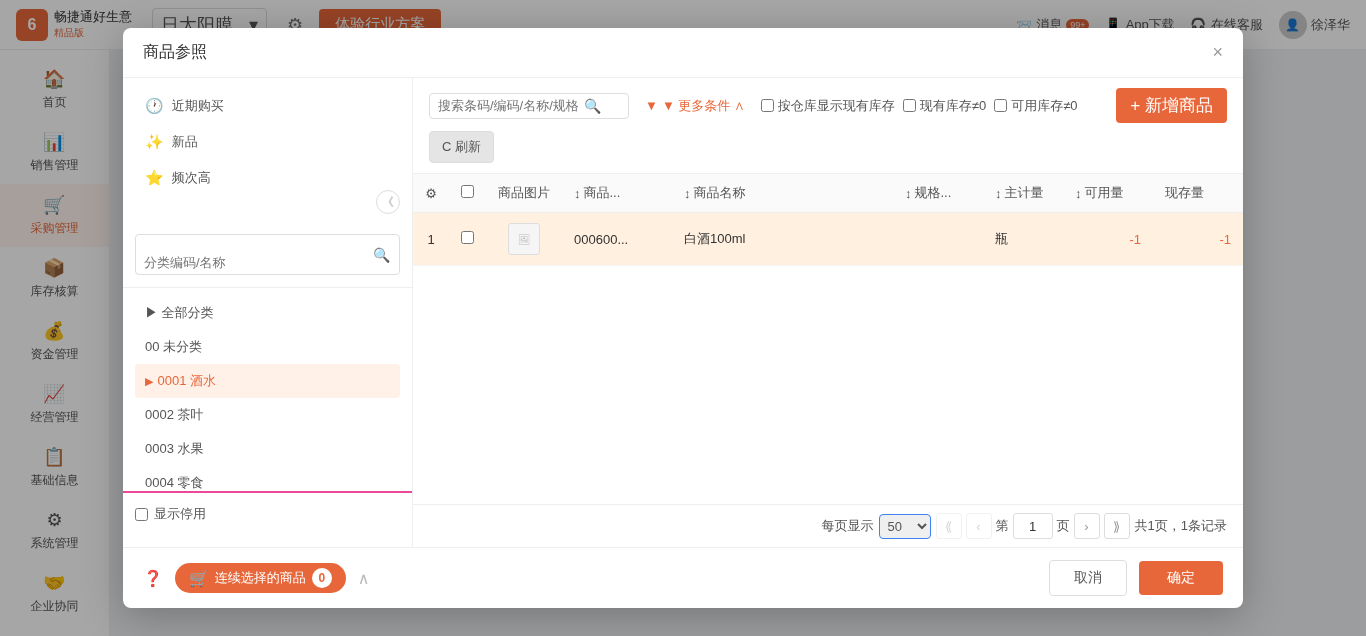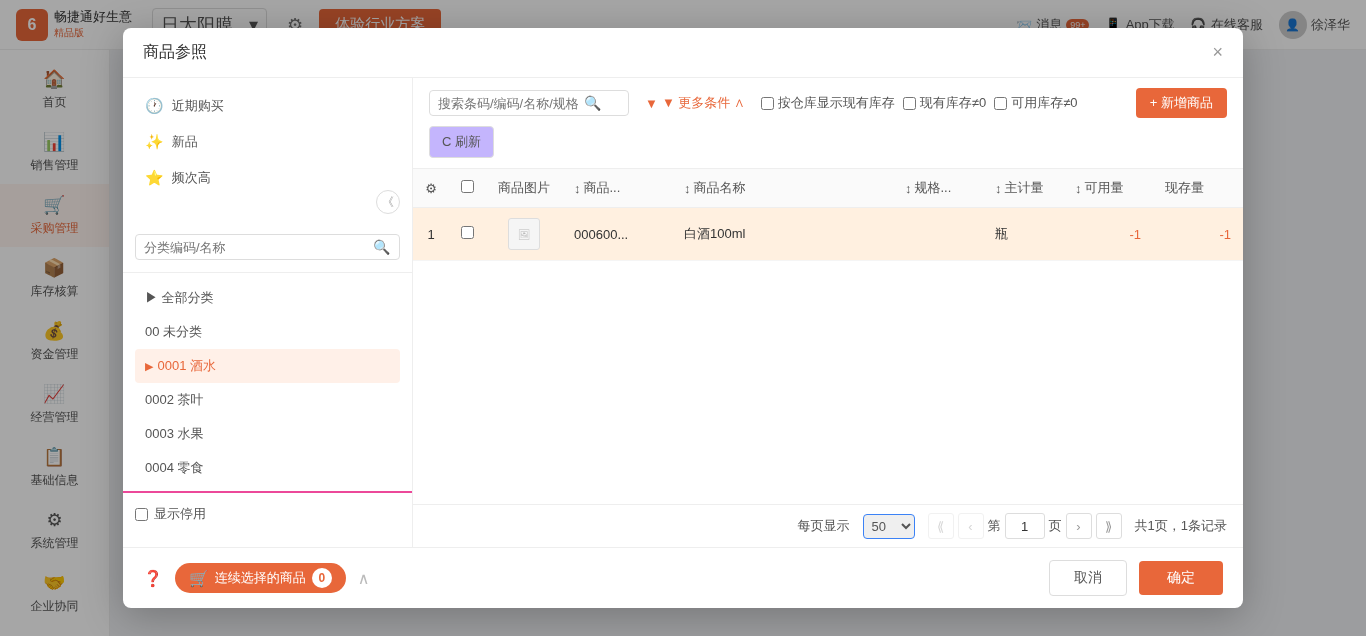--- a/index.html
+++ b/index.html
@@ -191,20 +191,21 @@
       margin: 0 12px 8px;
       border: 1px solid #ddd;
       border-radius: 4px;
       padding: 4px 8px;
       gap: 6px;
       position: relative;
     }
     .left-search input {
       border: none; outline: none; flex: 1; font-size: 13px; color: #555;
       background: transparent;
+      margin-top: 16px;
     }
     .left-search .search-icon { color: #bbb; font-size: 14px; cursor: pointer; }
 
     .left-divider { border: none; border-top: 1px solid #eee; margin: 4px 0 8px; }
 
     .category-list { flex: 1; overflow-y: auto; padding: 0 12px; }
     .category-item {
       padding: 8px 10px;
       cursor: pointer;
       color: #555;
@@ -264,25 +265,25 @@
     }
 
     .checkbox-filter {
       display: flex; align-items: center; gap: 4px; font-size: 13px; color: #555; cursor: pointer;
     }
 
     .toolbar-spacer { flex: 1; }
 
     .btn-add {
       background: #e8673a; color: #fff; border: none; border-radius: 4px;
-      padding: 6px 14px; font-size: 13px; cursor: pointer;
+      padding: 6px 14px; font-size: 17px; cursor: pointer;
       display: flex; align-items: center; gap: 4px;
     }
     .btn-refresh {
-      background: #c4b5fd; color: #555; border: 1px solid #ddd; border-radius: 4px;
+      background: #e5e5e5; color: #555; border: 1px solid #ddd; border-radius: 4px;
       padding: 6px 12px; font-size: 13px; cursor: pointer;
       display: flex; align-items: center; gap: 4px;
     }
 
     
     .table-area {
       flex: 1;
       overflow: auto;
       position: relative;
     }
@@ -332,21 +333,21 @@
 
     .negative { color: #e8673a; }
 
     
     .pagination-bar {
       display: flex;
       align-items: center;
       justify-content: flex-end;
       padding: 8px 16px;
       border-top: 1px solid #eee;
-      gap: 13px;
+      gap: 5px;
       font-size: 13px;
       color: #555;
     }
     .page-size-select {
       border: 1px solid #3b82f6; border-radius: 4px; padding: 3px 4px; font-size: 13px; cursor: pointer;
       color: #555;
     }
     .page-nav {
       display: flex; align-items: center; gap: 4px;
     }

